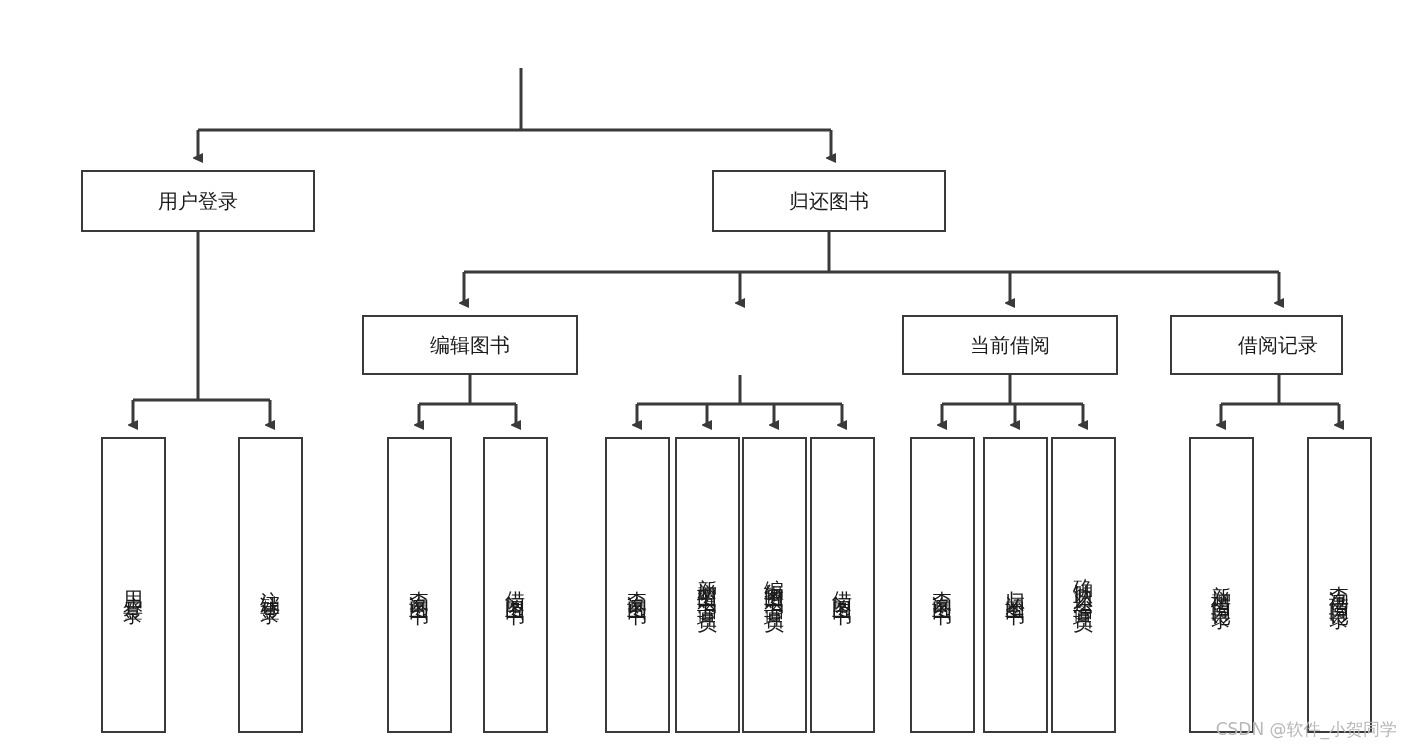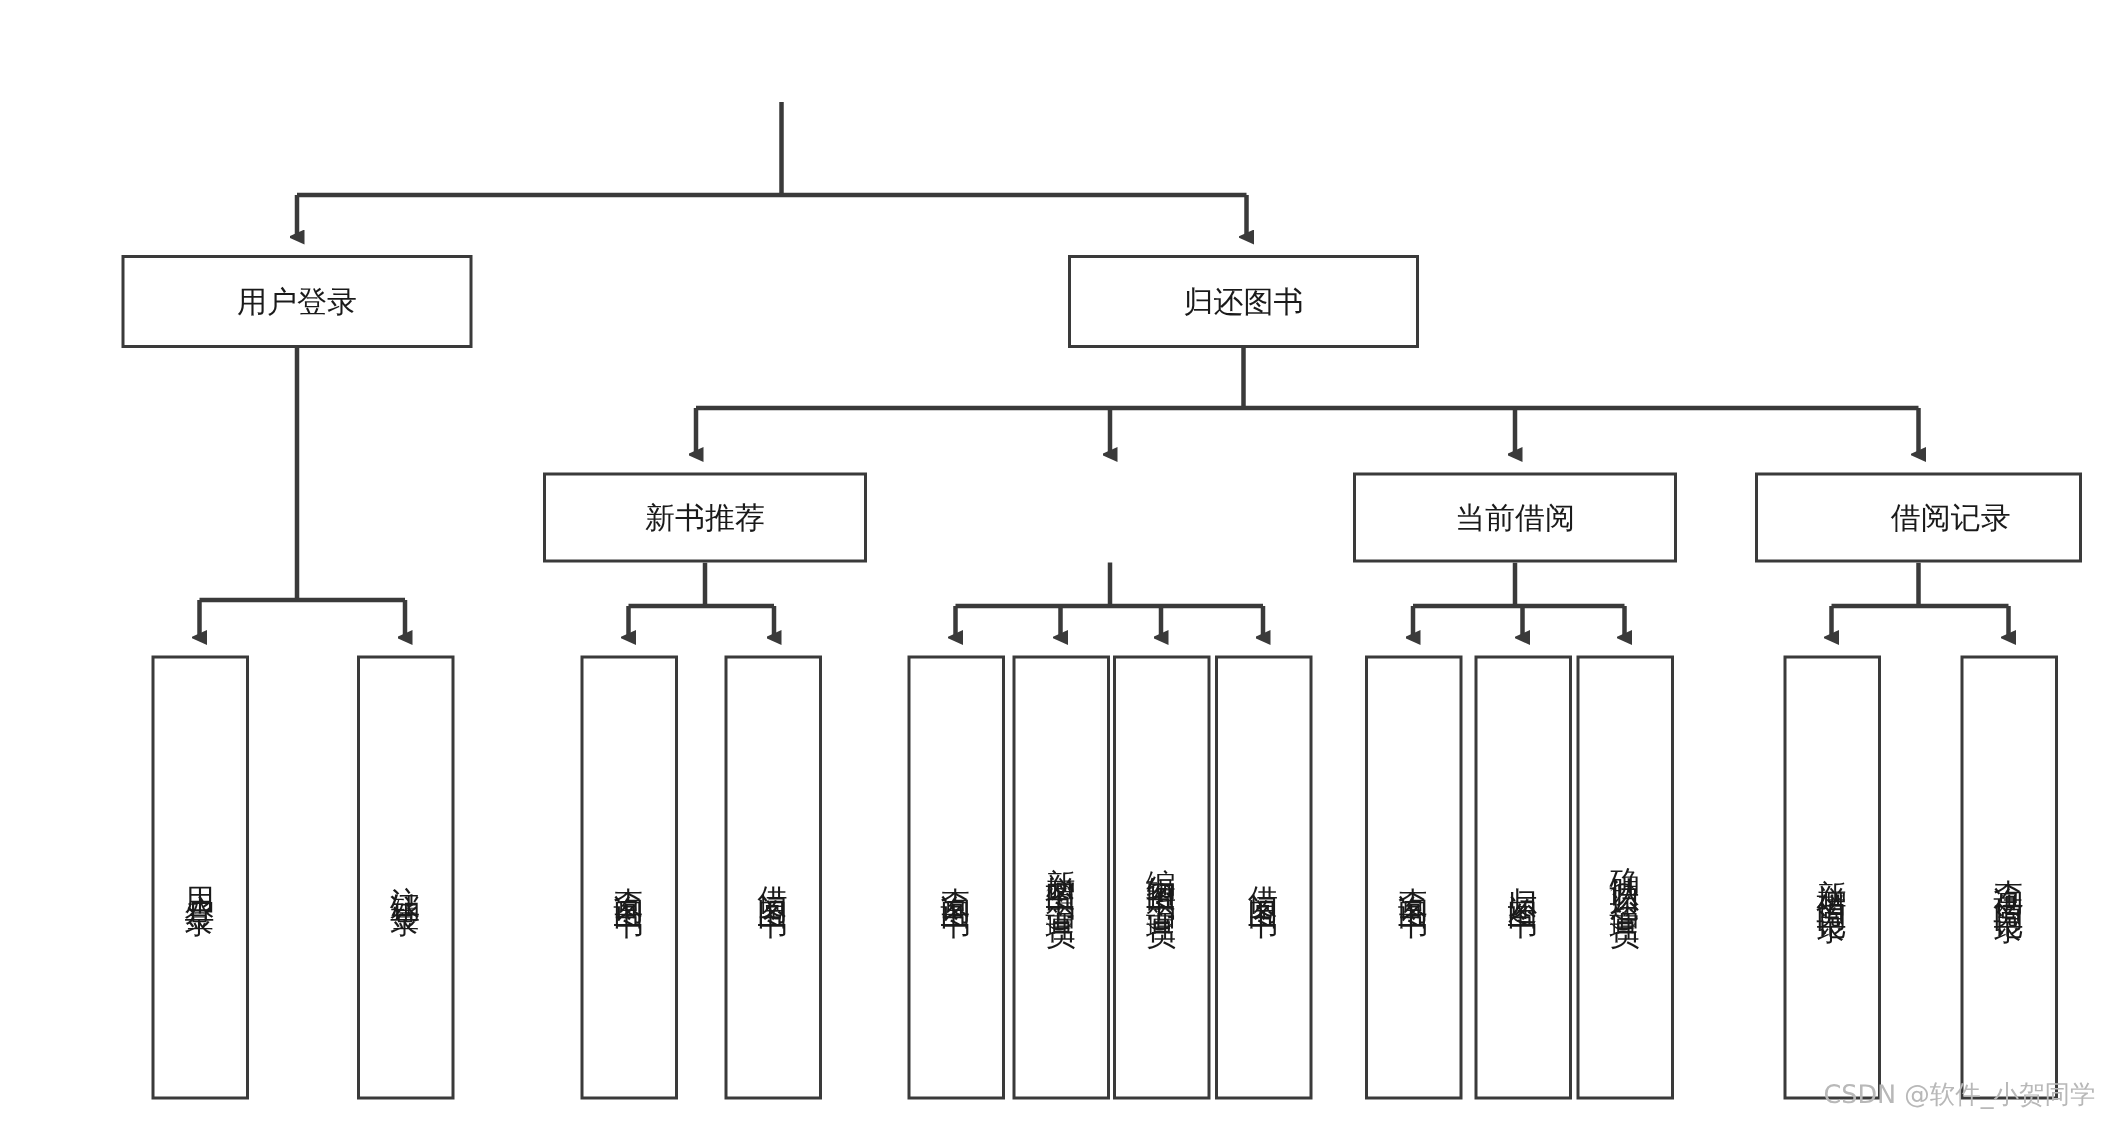--- a/index.html
+++ b/index.html
@@ -132,26 +132,26 @@
 
 
   <div class="node lvl2" style="left:81px; top:170px; width:234px; height:62px;">
     <span class="node-label">用户登录</span>
   </div>
   <div class="node lvl2" style="left:712px; top:170px; width:234px; height:62px;">
     <span class="node-label">归还图书</span>
   </div>
 
   <div class="node lvl3" style="left:362px; top:315px; width:216px; height:60px;">
-    <span class="node-label">新书推荐</span>
+    <span class="node-label">编辑图书</span>
   </div>
   <div class="node lvl3" style="left:902px; top:315px; width:216px; height:60px;">
     <span class="node-label">当前借阅</span>
   </div>
-  <div class="node lvl3" style="left:1170px; top:315px; width:218px; height:60px;padding-left:43px;">
+  <div class="node lvl3" style="left:1170px; top:315px; width:173px; height:60px;padding-left:43px;">
     <span class="node-label">借阅记录</span>
   </div>
 
   <div class="node leaf" style="left:101px; top:437px; width:65px; height:296px;">
     <span class="node-label">用户登录</span>
   </div>
   <div class="node leaf" style="left:238px; top:437px; width:65px; height:296px;">
     <span class="node-label">注销登录</span>
   </div>
   <div class="node leaf" style="left:387px; top:437px; width:65px; height:296px;">

